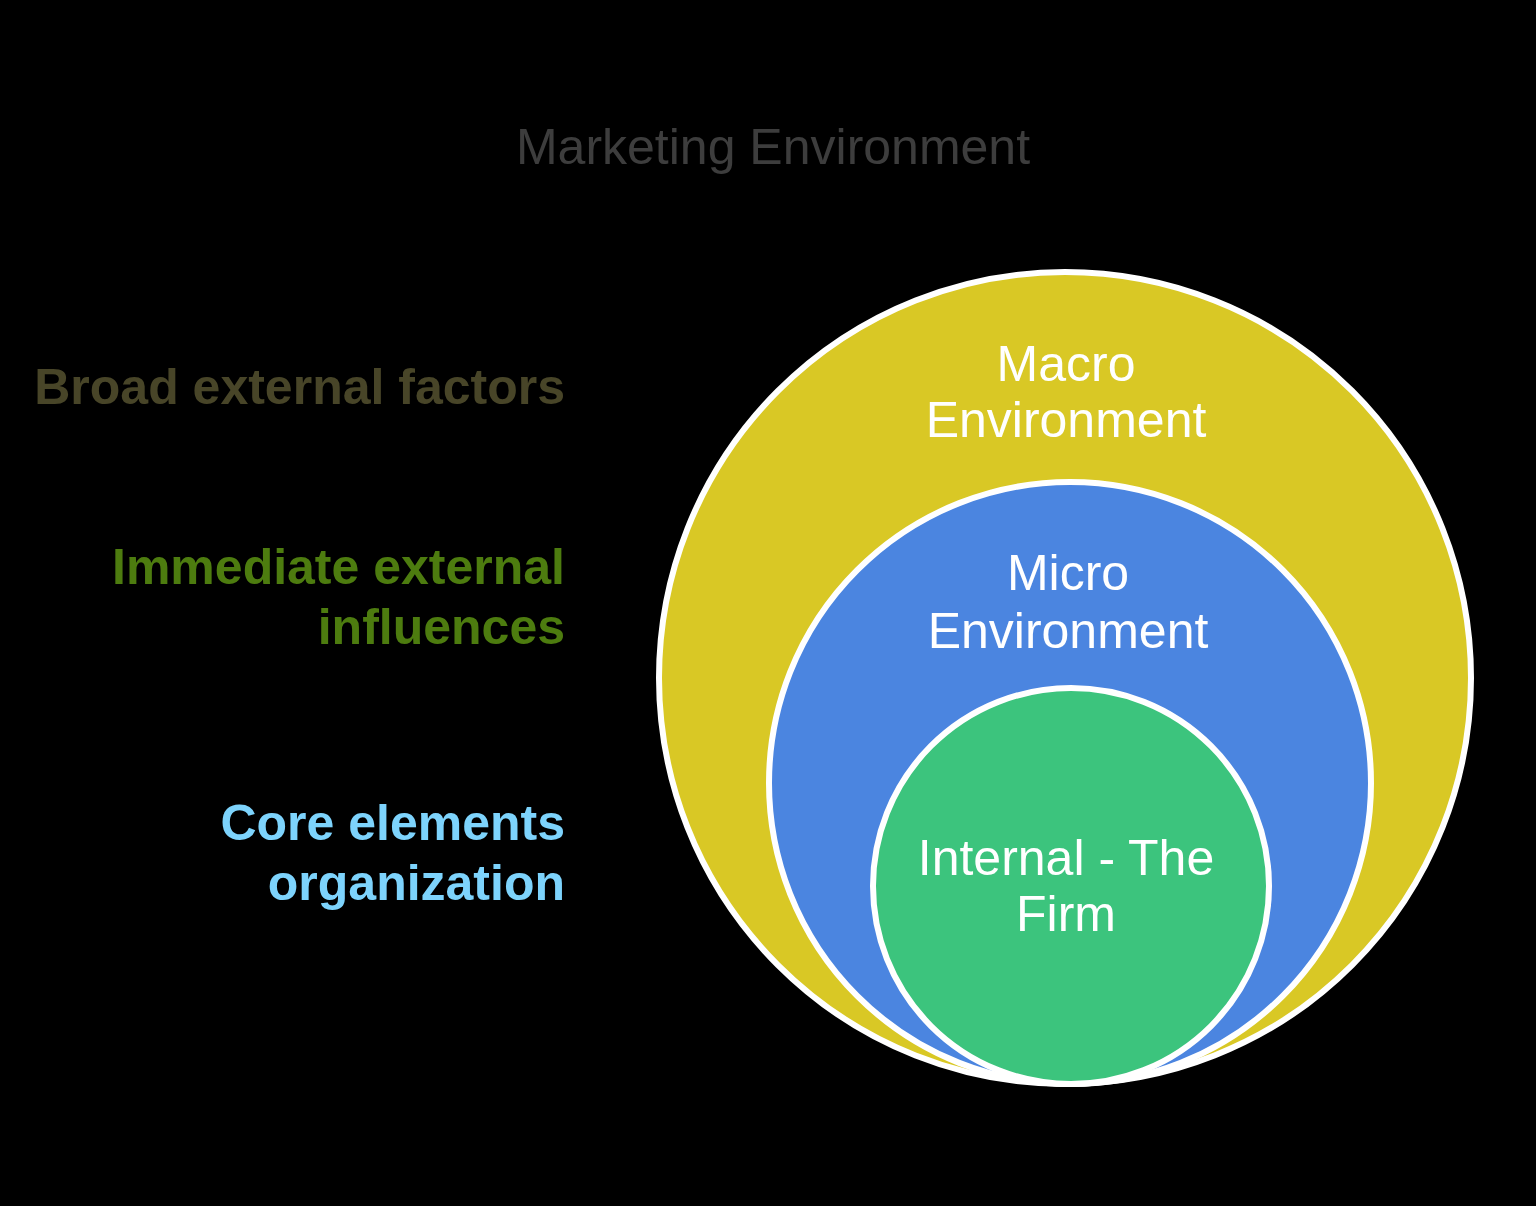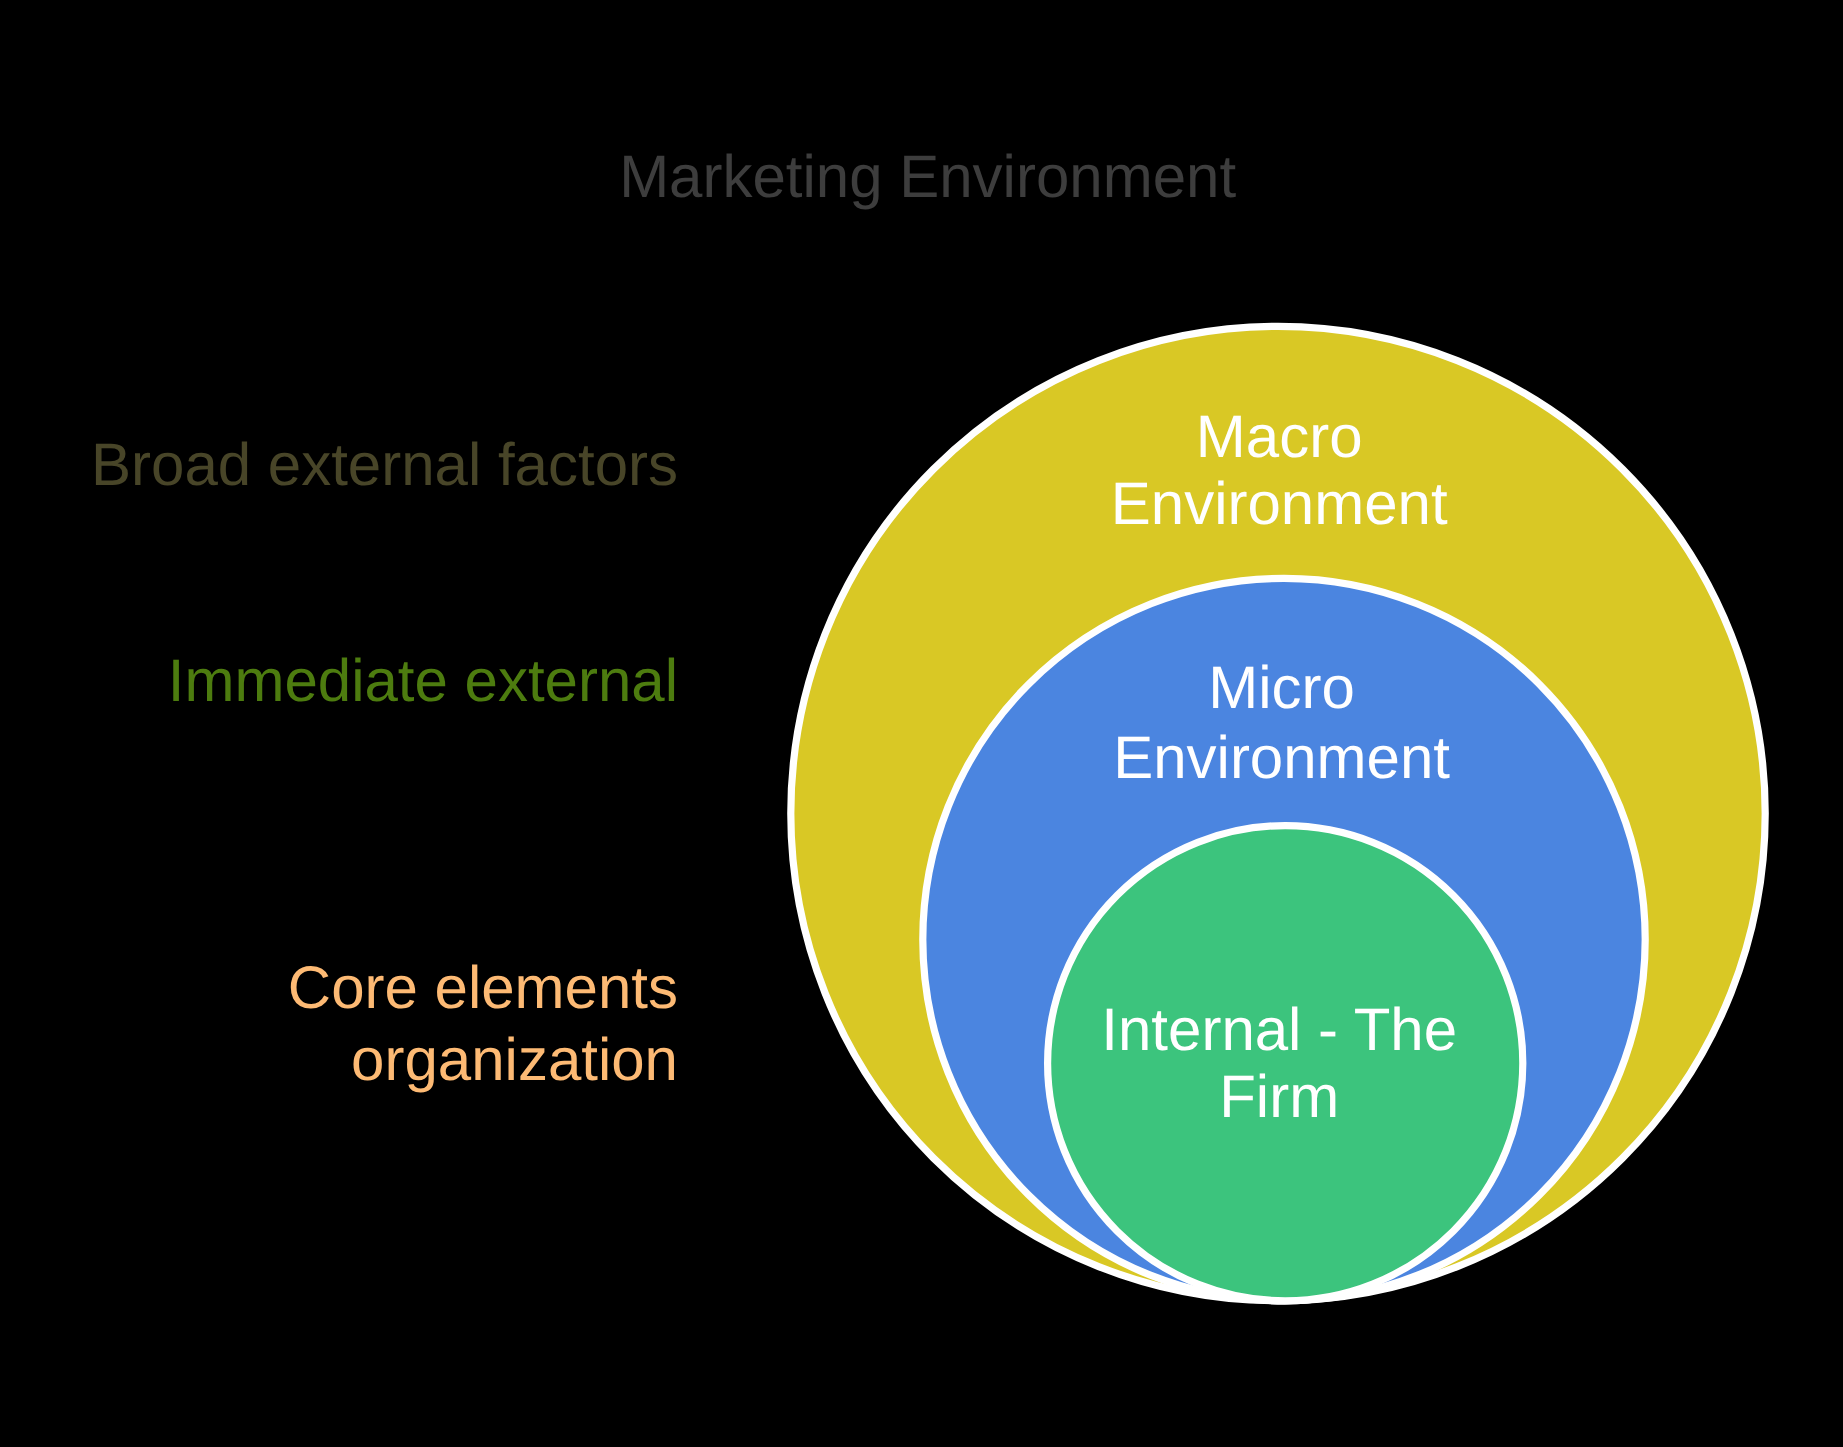--- a/index.html
+++ b/index.html
@@ -24,21 +24,21 @@
     font-size: 50px;
     line-height: 58px;
     font-weight: 500;
   }
   .side-label {
     position: absolute;
     right: 971px;
     text-align: right;
     font-size: 50px;
     line-height: 60px;
-    font-weight: 400;
+    font-weight: 700;
     white-space: nowrap;
   }
   .label-1 { top: 357px; }
   .label-2 { top: 537px; }
   .label-3 { top: 793px; }
   svg.diagram {
     position: absolute;
     left: 0;
     top: 0;
     display: block;
@@ -59,23 +59,24 @@
 <div class="canvas">
 
   <div class="title" style="color: rgb(61, 61, 61);">Marketing Environment</div>
 
   <div class="side-label label-1" style="color: rgb(72, 69, 40);">
     <div>Broad external factors</div>
   </div>
 
   <div class="side-label label-2" style="color: #4d7c0f;">
     <div>Immediate external</div>
+    <div>influences</div>
   </div>
 
-  <div class="side-label label-3" style="color: #fdba74;">
+  <div class="side-label label-3" style="color: #7dd3fc;">
     <div>Core elements</div>
     <div>organization</div>
   </div>
 
   <svg class="diagram" width="1536" height="1206" viewBox="0 0 1536 1206">
 
     <circle class="ring-circle" cx="1065" cy="678" r="406" fill="#d9c825" style="stroke: rgb(255, 255, 255);"></circle>
 
     <circle class="ring-circle" cx="1070" cy="783" r="301" fill="#4b85e0" style="stroke: rgb(255, 255, 255);"></circle>
 

